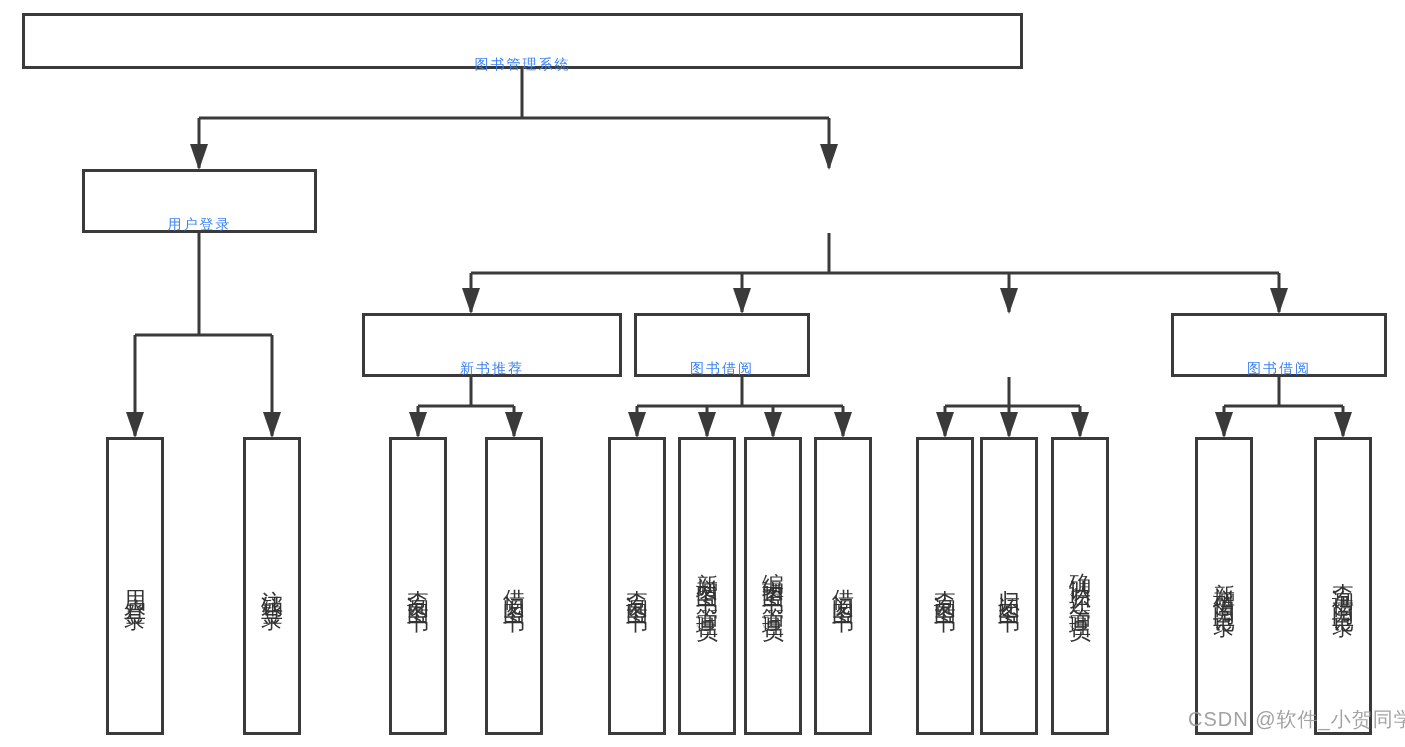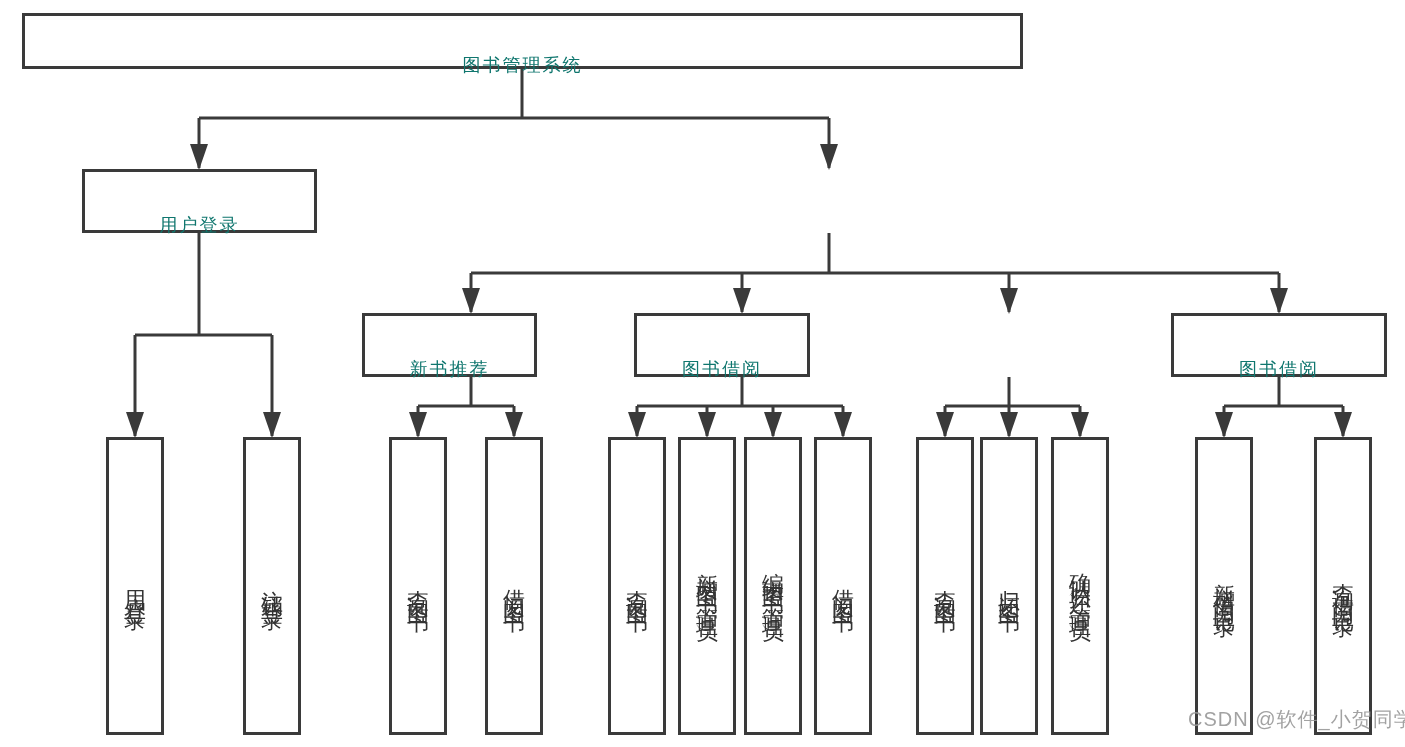--- a/index.html
+++ b/index.html
@@ -16,23 +16,23 @@
     position: absolute;
     background: #ffffff;
     border: 3px solid #3a3a3a;
     box-sizing: border-box;
     display: flex;
     align-items: center;
     justify-content: center;
     color: #333333;
   }
   .hlabel {
-    font-size: 18px;
+    font-size: 14px;
     letter-spacing: 2px;
-    color: #0f766e;
+    color: #3b82f6;
     white-space: nowrap;
     margin-top: 48px;
   }
   .vlabel {
     writing-mode: vertical-rl;
     text-orientation: mixed;
     font-size: 22px;
     letter-spacing: 7px;
     color: #333333;
     line-height: 1;
@@ -98,21 +98,21 @@
   </svg>
 
   <div class="box" style="left:22px; top:13px; width:1001px; height:56px;">
     <span class="hlabel">图书管理系统</span>
   </div>
 
   <div class="box" style="left:82px; top:169px; width:235px; height:64px;">
     <span class="hlabel">用户登录</span>
   </div>
 
-  <div class="box" style="left:362px; top:313px; width:175px; height:64px;">
+  <div class="box" style="left:362px; top:313px; width:260px; height:64px;">
     <span class="hlabel">新书推荐</span>
   </div>
   <div class="box" style="left:634px; top:313px; width:176px; height:64px;">
     <span class="hlabel">图书借阅</span>
   </div>
   <div class="box" style="left:1171px; top:313px; width:216px; height:64px;">
     <span class="hlabel">图书借阅</span>
   </div>
 
   <div class="box leaf" style="left:106px;">

